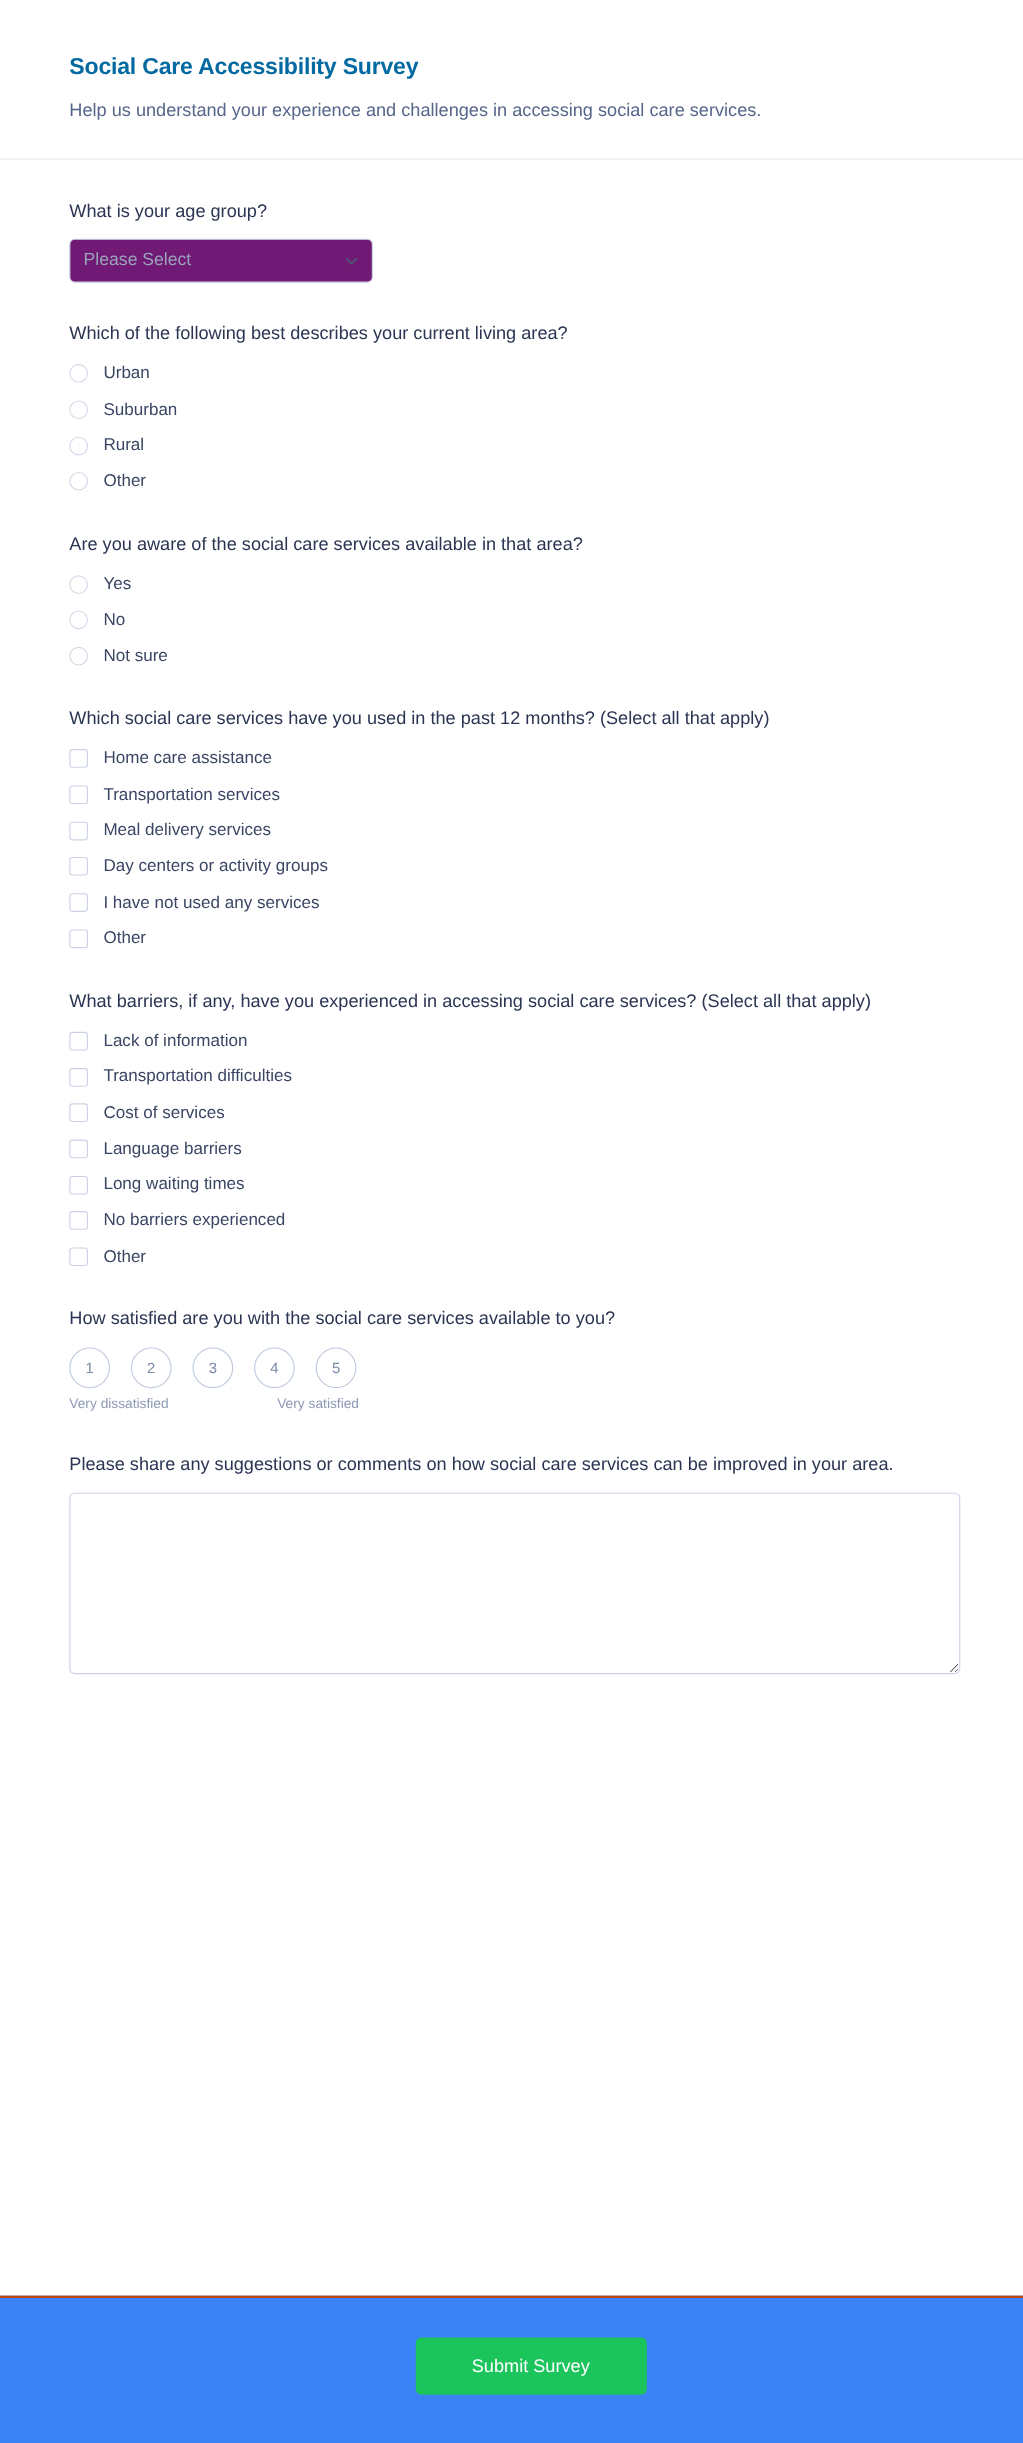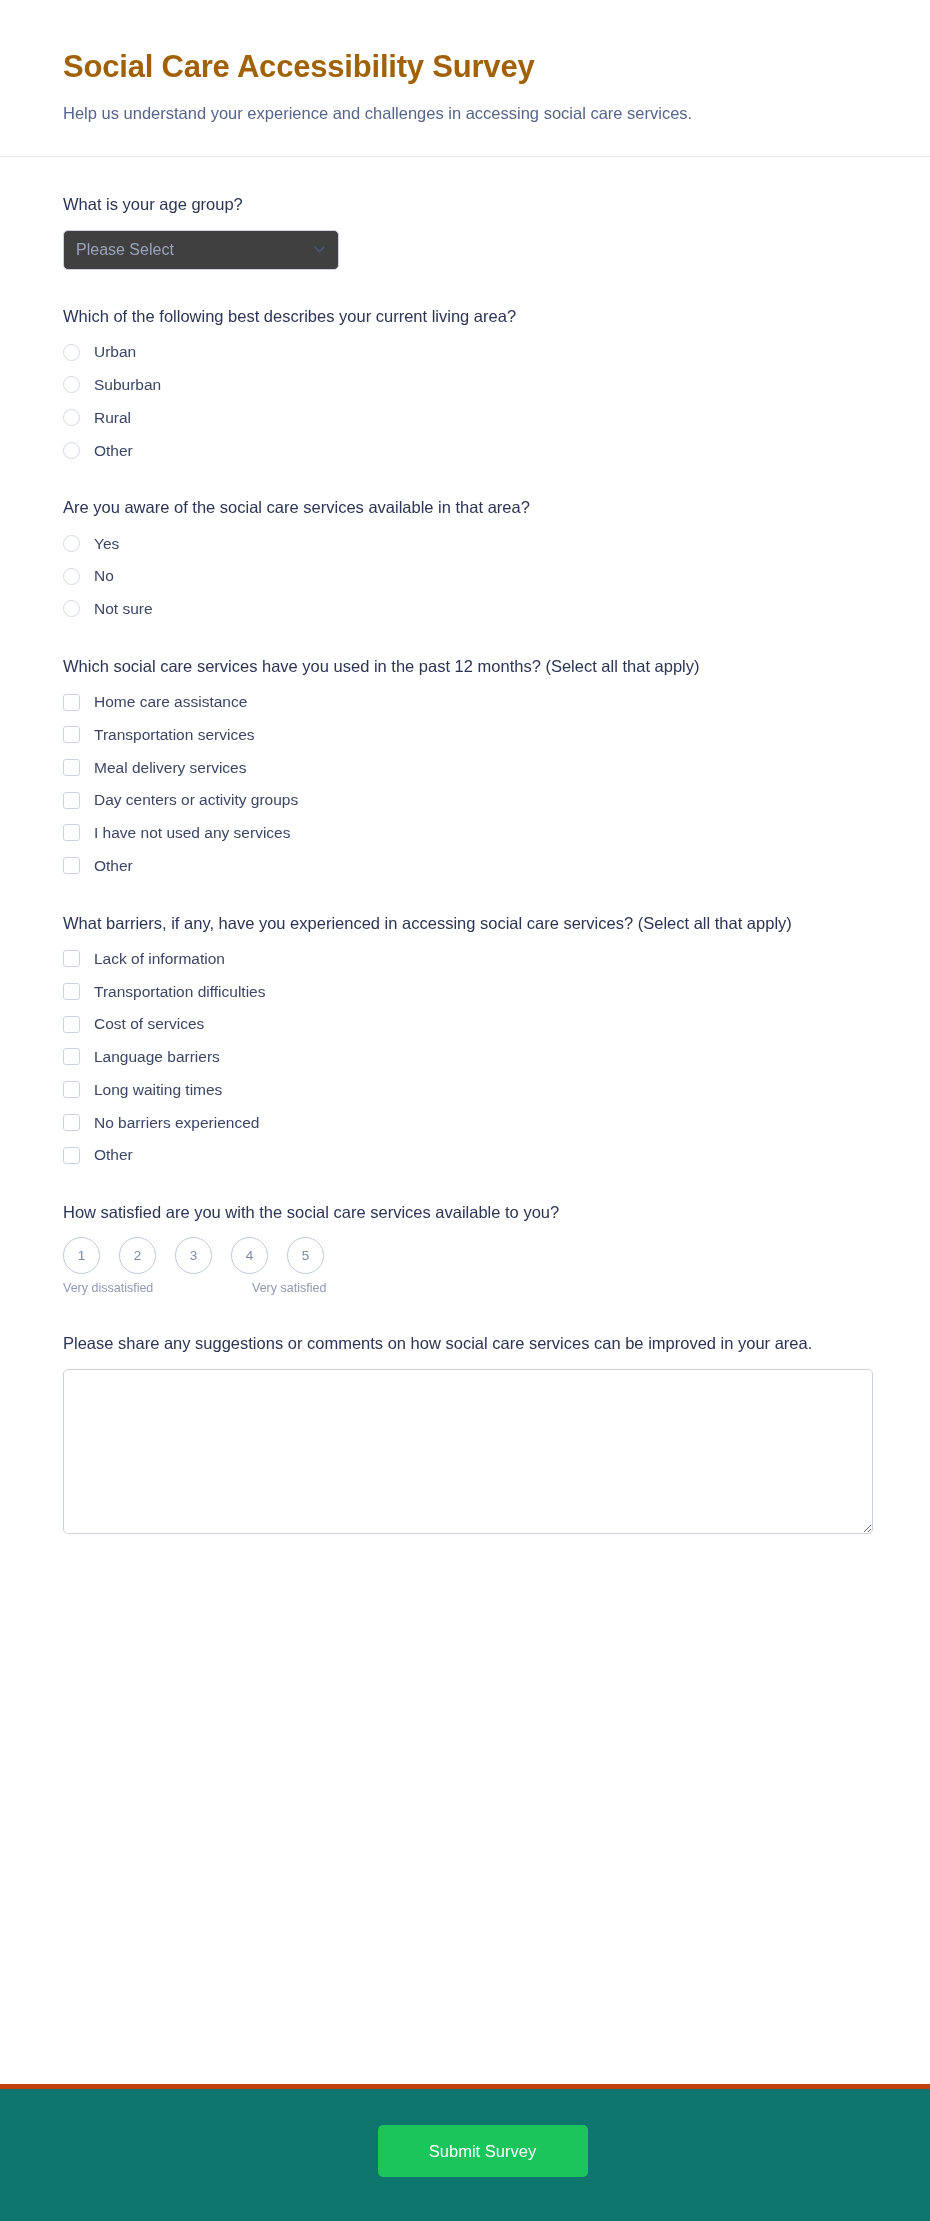--- a/index.html
+++ b/index.html
@@ -26,24 +26,24 @@
     flex-direction: column;
   }
 
   
   .form-header {
     padding: 48px 63px 30px 63px;
     background: #ffffff;
     border-bottom: 1px solid #e6e8ec;
   }
   .form-title {
-    font-size: 31px;
+    font-size: 21px;
     line-height: 1.25;
     font-weight: bold;
-    color: #a16207;
+    color: #0369a1;
     margin: 0 0 14px 0;
     letter-spacing: -0.2px;
   }
   .form-subtitle {
     font-size: 16.5px;
     line-height: 1.55;
     color: #56658a;
     margin: 0;
     max-width: 740px;
     font-weight: 400;
@@ -72,21 +72,21 @@
   
   .select-wrap {
     position: relative;
     width: 276px;
   }
   .select-box {
     width: 276px;
     height: 40px;
     border: 1px solid #ccd2e3;
     border-radius: 5px;
-    background: #404040;
+    background: #701a75;
     display: flex;
     align-items: center;
     padding: 0 12px;
     font-size: 16px;
     color: #9aa3bb;
     cursor: pointer;
     user-select: none;
   }
   .select-placeholder {
     flex: 1 1 auto;
@@ -184,25 +184,25 @@
     font-family: "Liberation Sans", sans-serif;
     font-size: 15.5px;
     color: #3b4664;
     resize: vertical;
     display: block;
   }
   .comment-area::placeholder { color: #a9b1c6; }
 
   
   .form-footer {
-    border-top: 5px solid #c2410c;
+    border-top: 2px solid #c2410c;
     padding: 36px 63px 44px 98px;
     display: flex;
     justify-content: center;
-    background: #0f766e;
+    background: #3b82f6;
   }
   .submit-button {
     min-width: 210px;
     height: 52px;
     background: #1cc45c;
     color: #ffffff;
     border: none;
     border-radius: 5px;
     font-family: "Liberation Sans", sans-serif;
     font-size: 16.5px;

